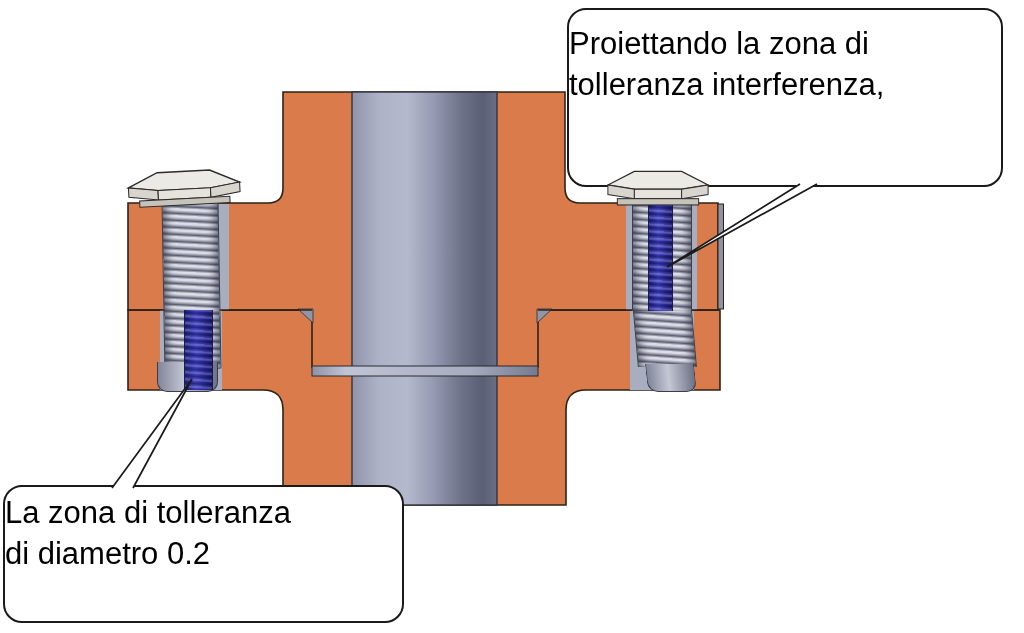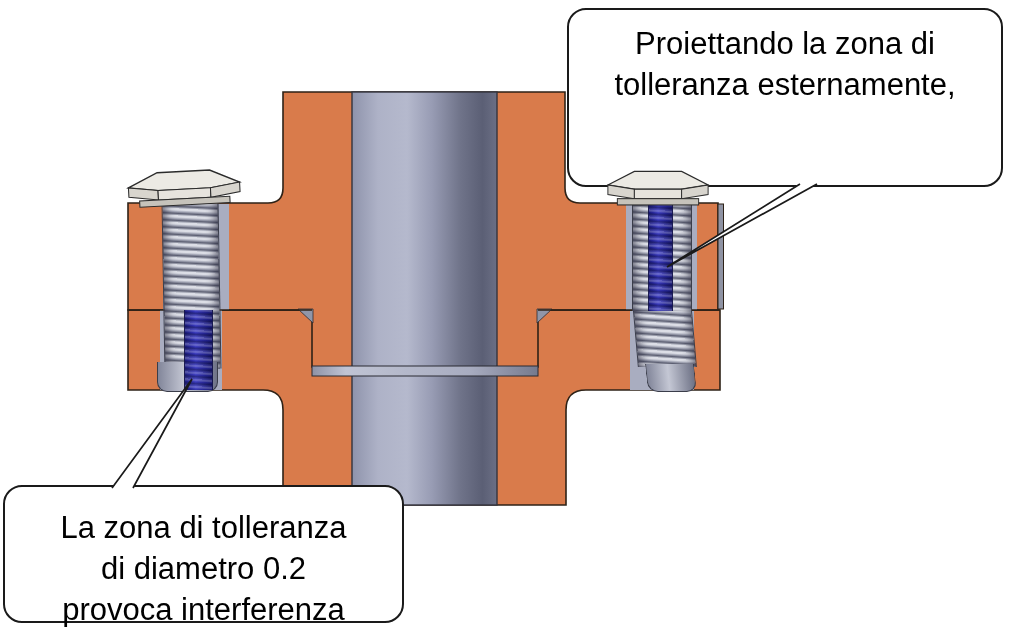--- a/index.html
+++ b/index.html
@@ -35,21 +35,21 @@
       linear-gradient(to right,#15157e,#3434c0 40%,#0f0f6e);
     border-left:1px solid #11114a;border-right:1px solid #11114a;
     opacity:.94;
   }
   .head{position:absolute;z-index:3;}
   .head.front{z-index:6;}
   
   .bubble{
     position:absolute;box-sizing:border-box;z-index:4;
     background:#fff;border:2px solid #1a1a1a;border-radius:19px;
-    display:flex;flex-direction:column;align-items:center;
+    display:flex;flex-direction:column;align-items:flex-start;
     font-size:31px;line-height:41px;color:#000;text-align:center;
     white-space:nowrap;
   }
   .tail-svg{position:absolute;left:0;top:0;z-index:5;pointer-events:none;}
 </style>
 </head>
 <body>
 
 <div class="canvas">
 
@@ -118,27 +118,26 @@
       <polygon points="2,20 30,7 80,7 108,20 80,24 30,24" fill="#eceae4" stroke="#2b2b2b" stroke-width="1.3"></polygon>
       <polygon points="2,20 30,24 30,33 2,29" fill="#d8d5ce" stroke="#2b2b2b" stroke-width="1"></polygon>
       <polygon points="30,24 80,24 80,33 30,33" fill="#e6e3dd" stroke="#2b2b2b" stroke-width="1"></polygon>
       <polygon points="80,24 108,20 108,29 80,33" fill="#d8d5ce" stroke="#2b2b2b" stroke-width="1"></polygon>
       <rect x="12" y="33" width="86" height="6" fill="#c6c3bb" stroke="#2b2b2b" stroke-width="1"></rect>
     </svg>
   </div>
 
   <div class="bubble" style="left:567px;top:8px;width:436px;height:179px;padding-top:13px;">
     <div>Proiettando la zona di</div>
-    <div>tolleranza esternamente,</div>
+    <div>tolleranza interferenza,</div>
   </div>
 
-  <div class="bubble" style="left:3px;top:485px;width:401px;height:138px;padding-top:20px;">
+  <div class="bubble" style="left:3px;top:485px;width:401px;height:138px;padding-top:5px;">
     <div>La zona di tolleranza</div>
     <div>di diametro 0.2</div>
-    <div>provoca interferenza</div>
   </div>
 
   <svg class="tail-svg" width="1024" height="633" viewBox="0 0 1024 633">
 
     <path d="M800,183.5 L667,267 L817,183.5 Z" fill="#ffffff"></path>
     <path d="M800,184 L667,267 M667,267 L817,184" stroke="#1a1a1a" stroke-width="1.7" fill="none"></path>
 
     <path d="M112,488.5 L192,379 L133,488.5 Z" fill="#ffffff"></path>
     <path d="M112,488 L192,379 M192,379 L133,488" stroke="#1a1a1a" stroke-width="1.7" fill="none"></path>
   </svg>

